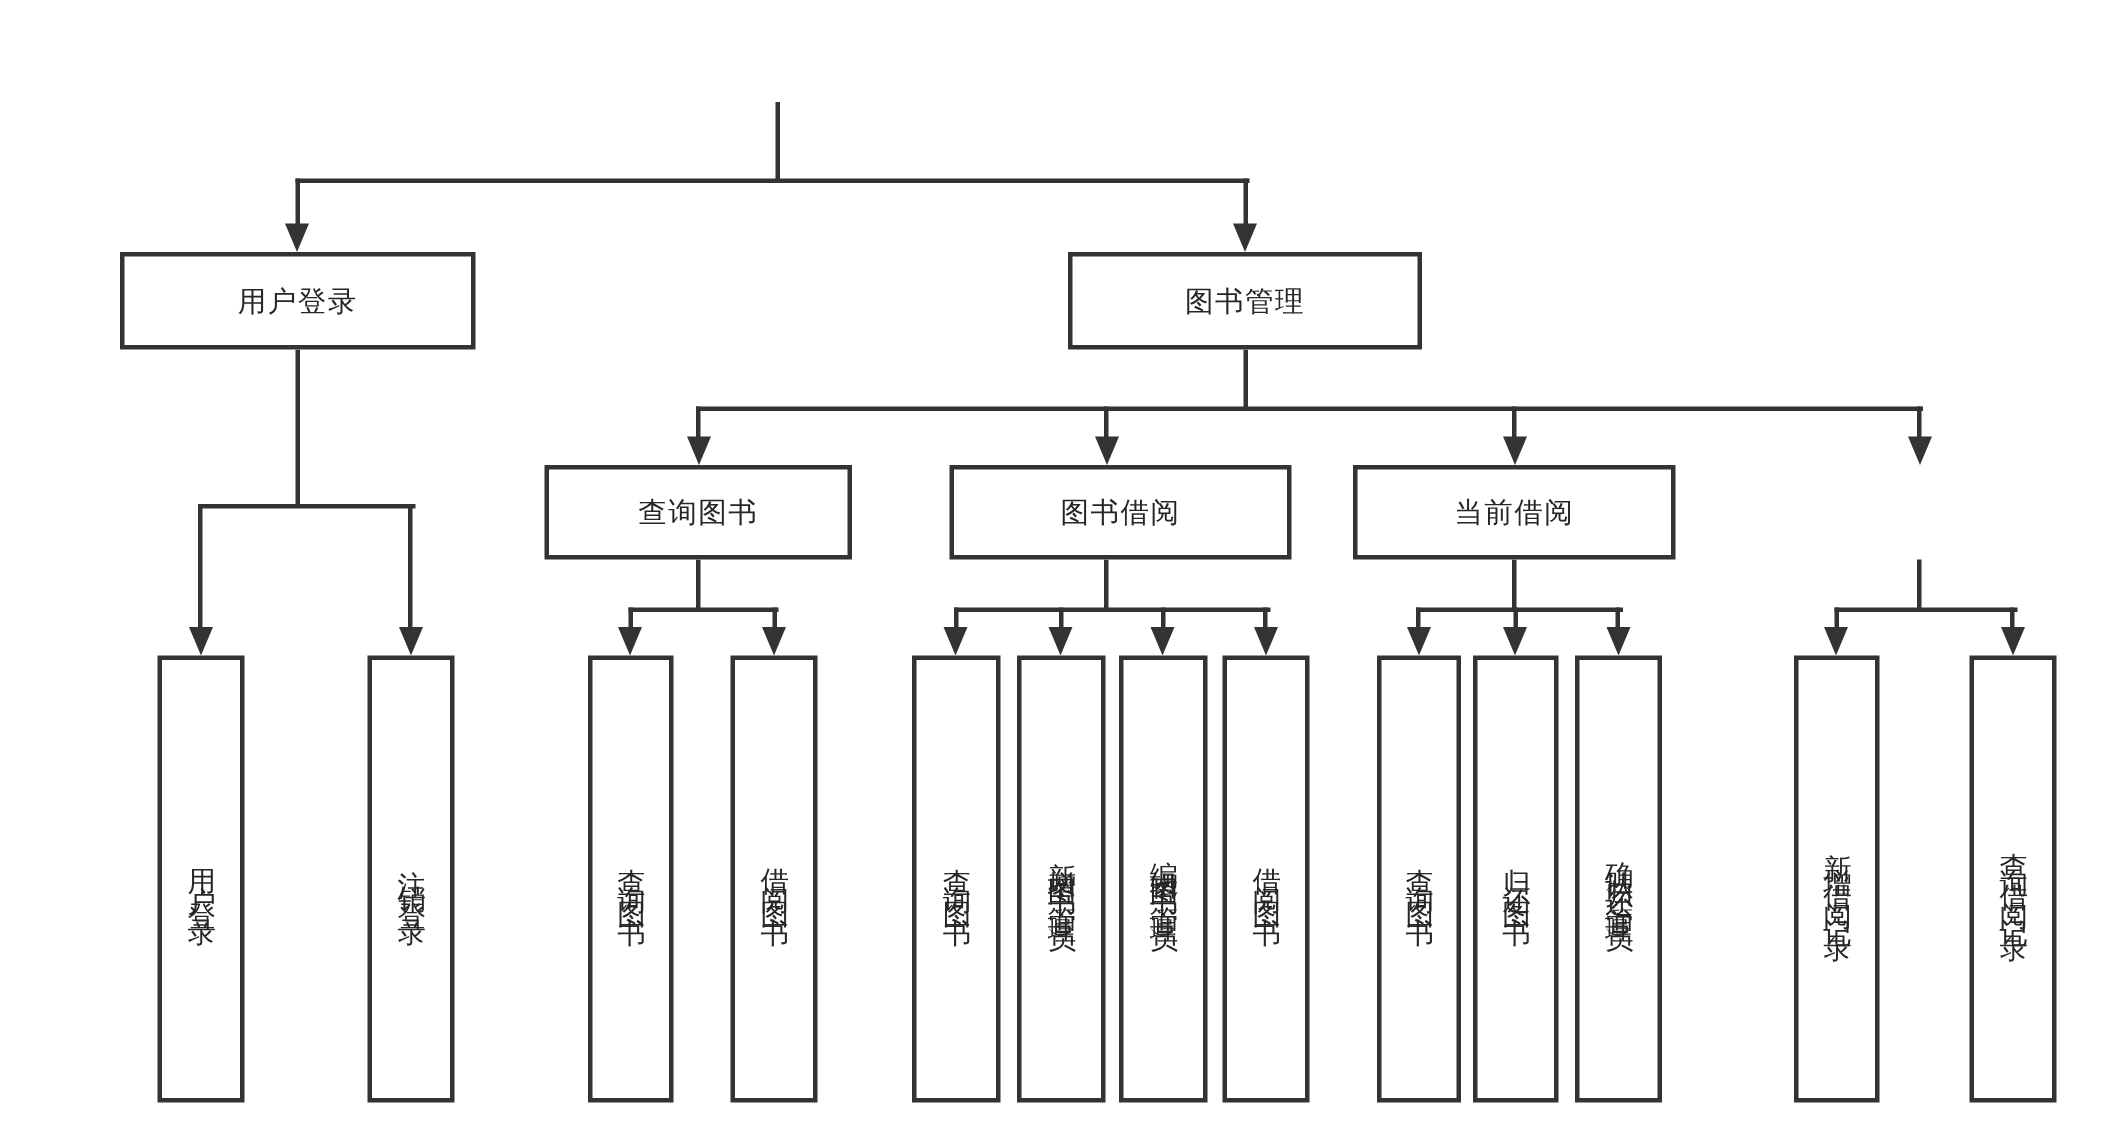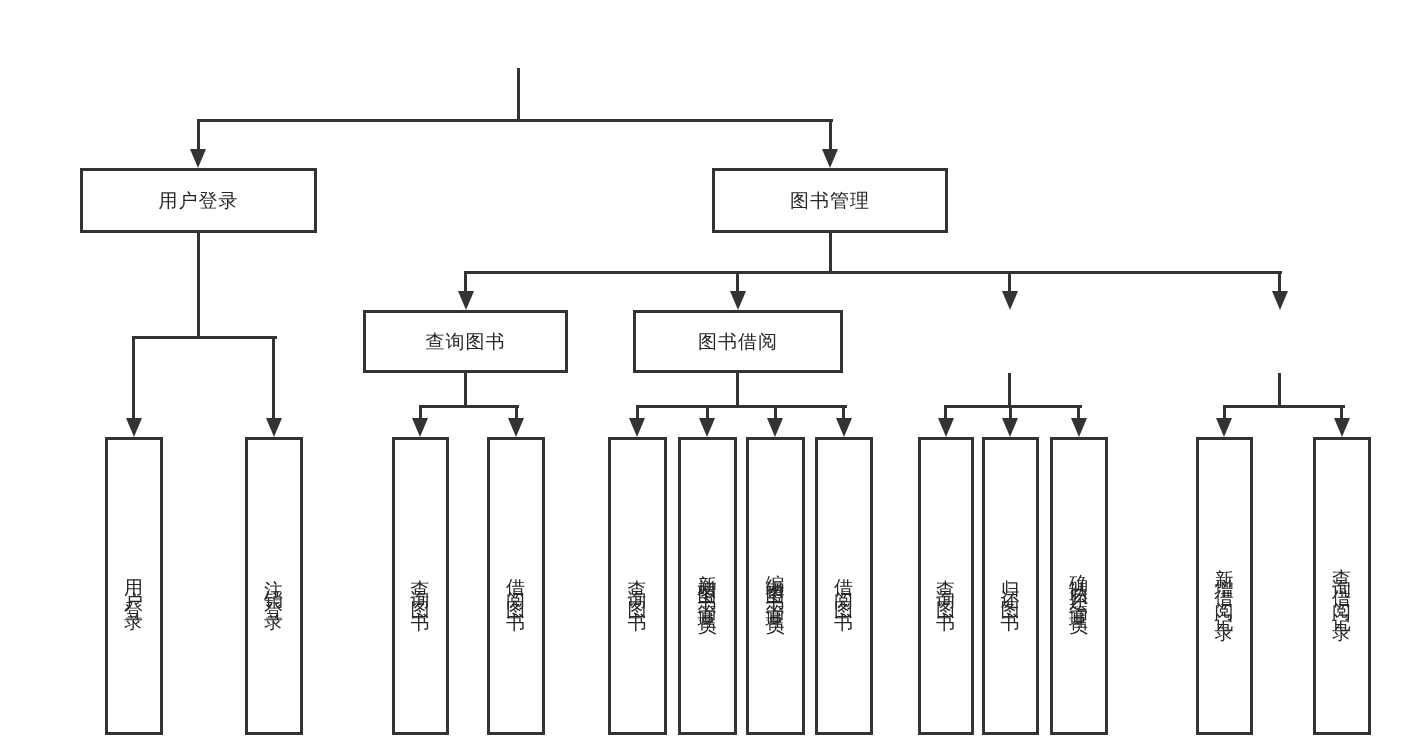--- a/index.html
+++ b/index.html
@@ -118,22 +118,25 @@
   <div class="box hbox" style="left:80px; top:168px; width:237px; height:65px;">
     <span>用户登录</span>
   </div>
   <div class="box hbox" style="left:712px; top:168px; width:236px; height:65px;">
     <span>图书管理</span>
   </div>
 
   <div class="box hbox" style="left:363px; top:310px; width:205px; height:63px;">
     <span>查询图书</span>
   </div>
-  <div class="box hbox" style="left:633px; top:310px; width:210px; height:63px;">
+  <div class="box hbox" style="left:633px; top:310px; width:228px; height:63px;">
     <span>图书借阅</span>
+  </div>
+  <div class="box hbox" style="left:902px; top:310px; width:215px; height:63px;">
+    <span>当前借阅</span>
   </div>
 
   <div class="box vbox" style="left:105px; top:437px; width:58px; height:298px;">
     <span class="vt">用户登录</span>
   </div>
   <div class="box vbox" style="left:245px; top:437px; width:58px; height:298px;">
     <span class="vt">注销登录</span>
   </div>
 
   <div class="box vbox" style="left:392px; top:437px; width:57px; height:298px;">

